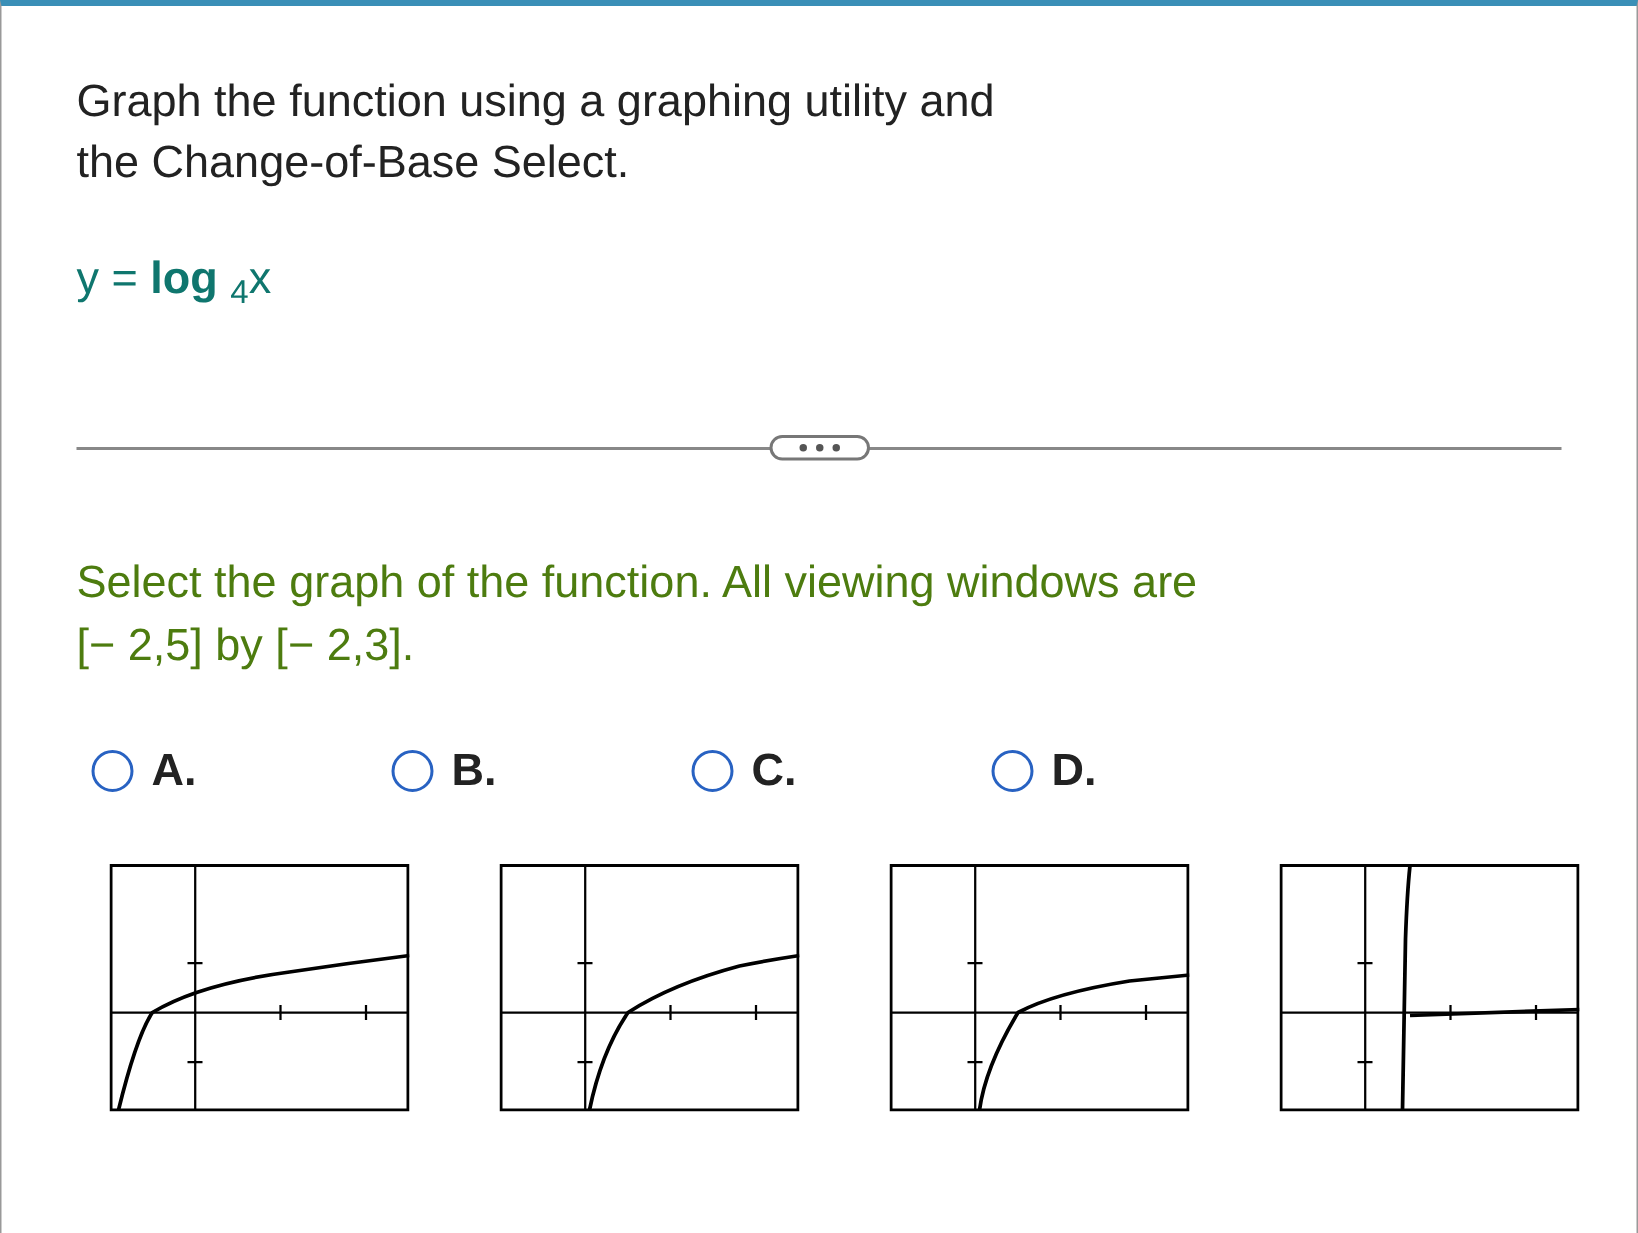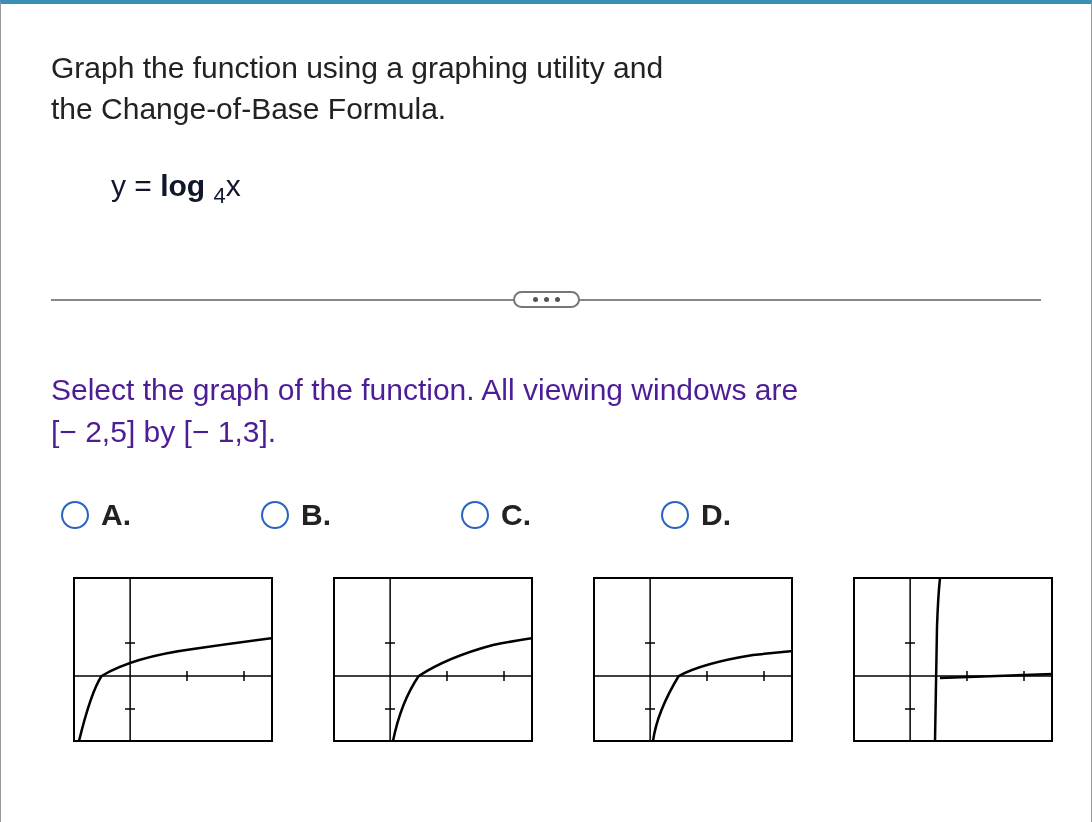--- a/index.html
+++ b/index.html
@@ -21,22 +21,21 @@
       padding: 44px 50px 0 50px;
     }
     .question-text {
       font-size: 30px;
       color: #222;
       line-height: 1.35;
       margin-bottom: 40px;
     }
     .equation {
       font-size: 30px;
-      color: #0f172a;
-      margin-left: 60px;
+      color: #0f766e;
       margin-bottom: 70px;
     }
     .equation .log {
       font-weight: bold;
     }
     .equation .sub {
       font-size: 22px;
       vertical-align: sub;
     }
     .divider-container {
@@ -69,21 +68,21 @@
       cursor: pointer;
     }
     .divider-pill .dot {
       width: 5px;
       height: 5px;
       border-radius: 50%;
       background: #555;
     }
     .select-text {
       font-size: 30px;
-      color: #4c1d95;
+      color: #4d7c0f;
       line-height: 1.4;
       margin-bottom: 45px;
     }
     .options-row {
       display: flex;
       gap: 130px;
       padding-left: 10px;
       margin-bottom: 45px;
     }
     .option {
@@ -119,39 +118,39 @@
       width: 100%;
       height: 100%;
     }
   </style>
 </head>
 <body>
 
 <div class="content">
   <div class="question-text">
     <span>Graph the function using a graphing utility and</span><br>
-    <span>the Change-of-Base Formula.</span>
+    <span>the Change-of-Base Select.</span>
   </div>
 
   <div class="equation">
     <span>y = </span><span class="log">log </span><span class="sub">4</span><span>x</span>
   </div>
 
   <div class="divider-container">
     <div class="divider-line"></div>
     <div class="divider-pill">
       <span class="dot"></span>
       <span class="dot"></span>
       <span class="dot"></span>
     </div>
   </div>
 
   <div class="select-text">
     <span>Select the graph of the function. All viewing windows are</span><br>
-    <span>[− 2,5] by [− 1,3].</span>
+    <span>[− 2,5] by [− 2,3].</span>
   </div>
 
   <div class="options-row">
     <div class="option">
       <div class="radio"></div>
       <span class="option-label">A.</span>
     </div>
     <div class="option">
       <div class="radio"></div>
       <span class="option-label">B.</span>

